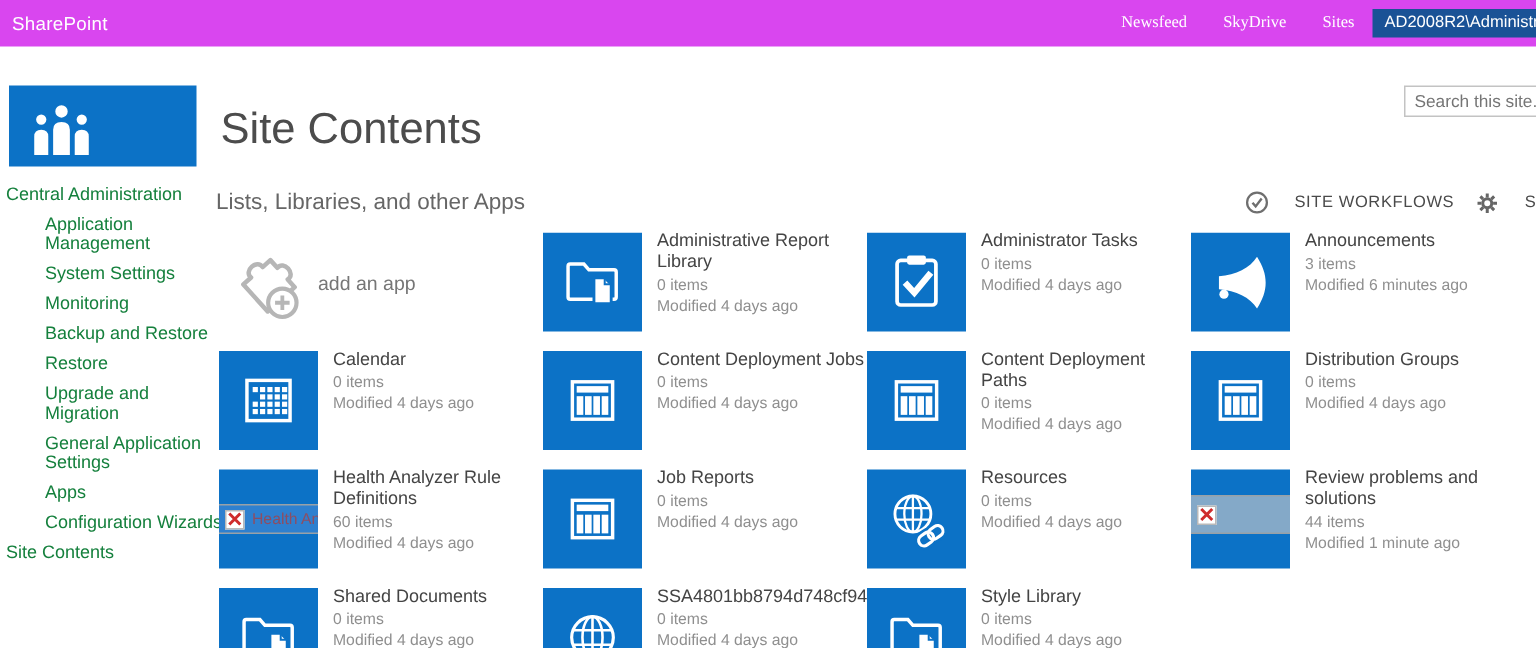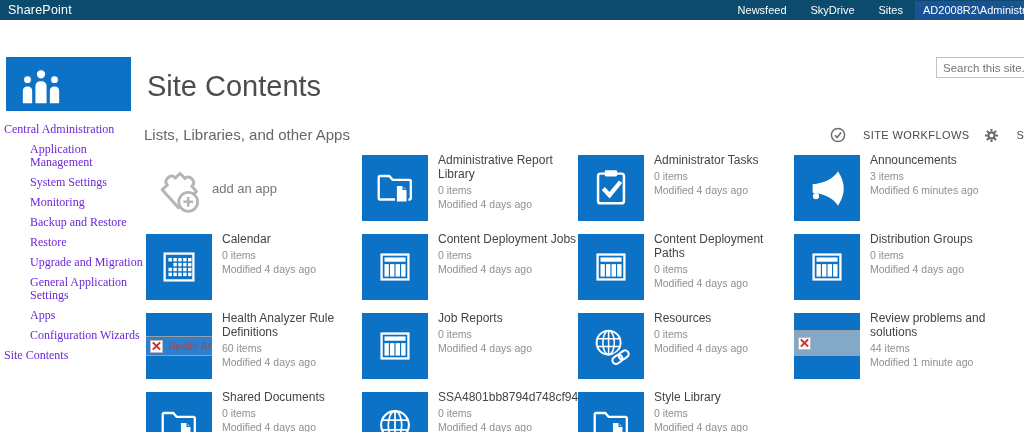--- a/index.html
+++ b/index.html
@@ -1,38 +1,38 @@
 <!DOCTYPE html>
 <html><head>
 <meta charset="utf-8">
 <style>
   * { margin:0; padding:0; box-sizing:border-box; }
   html,body { background:#fff; }
   body { font-family:"Liberation Sans","DejaVu Sans",sans-serif; }
   #screen { position:relative; width:1024px; height:432px; background:#fff; overflow:hidden; }
 
   
-  .suitebar { position:absolute; left:0; top:0; width:1024px; height:20px; background:#0c4a6e; display:flex; align-items:center; }
+  .suitebar { position:absolute; left:0; top:0; width:1024px; height:31px; background:#d946ef; display:flex; align-items:center; }
   .brand { color:#fff; font-size:12.5px; padding-left:8px; letter-spacing:.2px; }
   .suitebar .spacer { flex:1; }
   .suite-links { display:flex; height:19px; align-items:center; }
-  .suite-link { color:#fff; font-size:11px; padding:0 12px; line-height:19px; cursor:pointer; }
+  .suite-link { color:#fff; font-size:11px; padding:0 12px; line-height:19px; cursor:pointer;font-family:Liberation Serif, serif; }
   .suite-user { width:109px; height:19px; background:#1A5296; color:#fff; font-size:11px; line-height:19px; padding-left:8px; white-space:nowrap; overflow:hidden; }
 
   
   .searchbox { position:absolute; left:936px; top:57px; width:96px; height:21px; border:1px solid #c3c3c3; font-size:11.5px; color:#444; padding:0 6px; outline:none; font-family:inherit; }
   .searchbox::placeholder { color:#757575; }
   .sitelogo { position:absolute; left:6px; top:57px; width:125px; height:54px; background:#0C72C6; cursor:pointer; }
   .sitelogo svg { position:absolute; left:12px; top:11px; }
   .page-title { position:absolute; left:147px; top:70px; font-size:29px; font-weight:300; color:#4c4c4c; }
 
   
   .sidebar { position:absolute; left:4px; top:123px; width:140px; }
   .sidebar ul { list-style:none; }
-  .sidebar li { font-size:12px; line-height:13px; color:#6d28d9; margin-bottom:7px; cursor:pointer;font-family:Liberation Serif, serif; }
+  .sidebar li { font-size:12px; line-height:13px; color:#15803d; margin-bottom:7px; cursor:pointer; }
   .sidebar li.l1 { margin-left:26px; width:122px; }
 
   
   .main-heading { position:absolute; left:144px; top:126px; font-size:15px; font-weight:300; color:#666; }
   .toolbar { position:absolute; left:830px; top:127px; display:flex; align-items:center; gap:15px; }
   .tool-btn { display:inline-flex; align-items:center; gap:17px; font-size:11px; color:#4a4a4a; letter-spacing:.4px; cursor:pointer; white-space:nowrap; }
 
   
   .tiles { position:absolute; left:146px; top:155px; width:878px; height:277px; overflow:hidden;
            display:grid; grid-template-columns:repeat(4,216px); grid-auto-rows:66px; row-gap:13px; }

